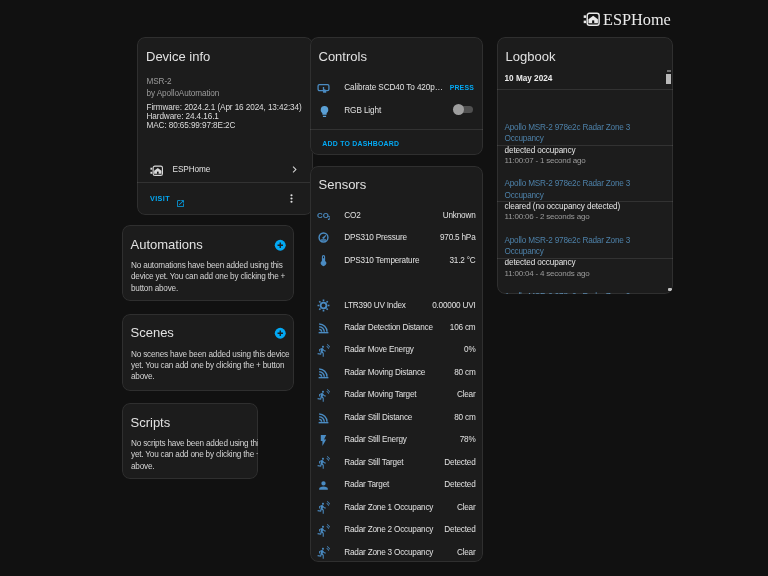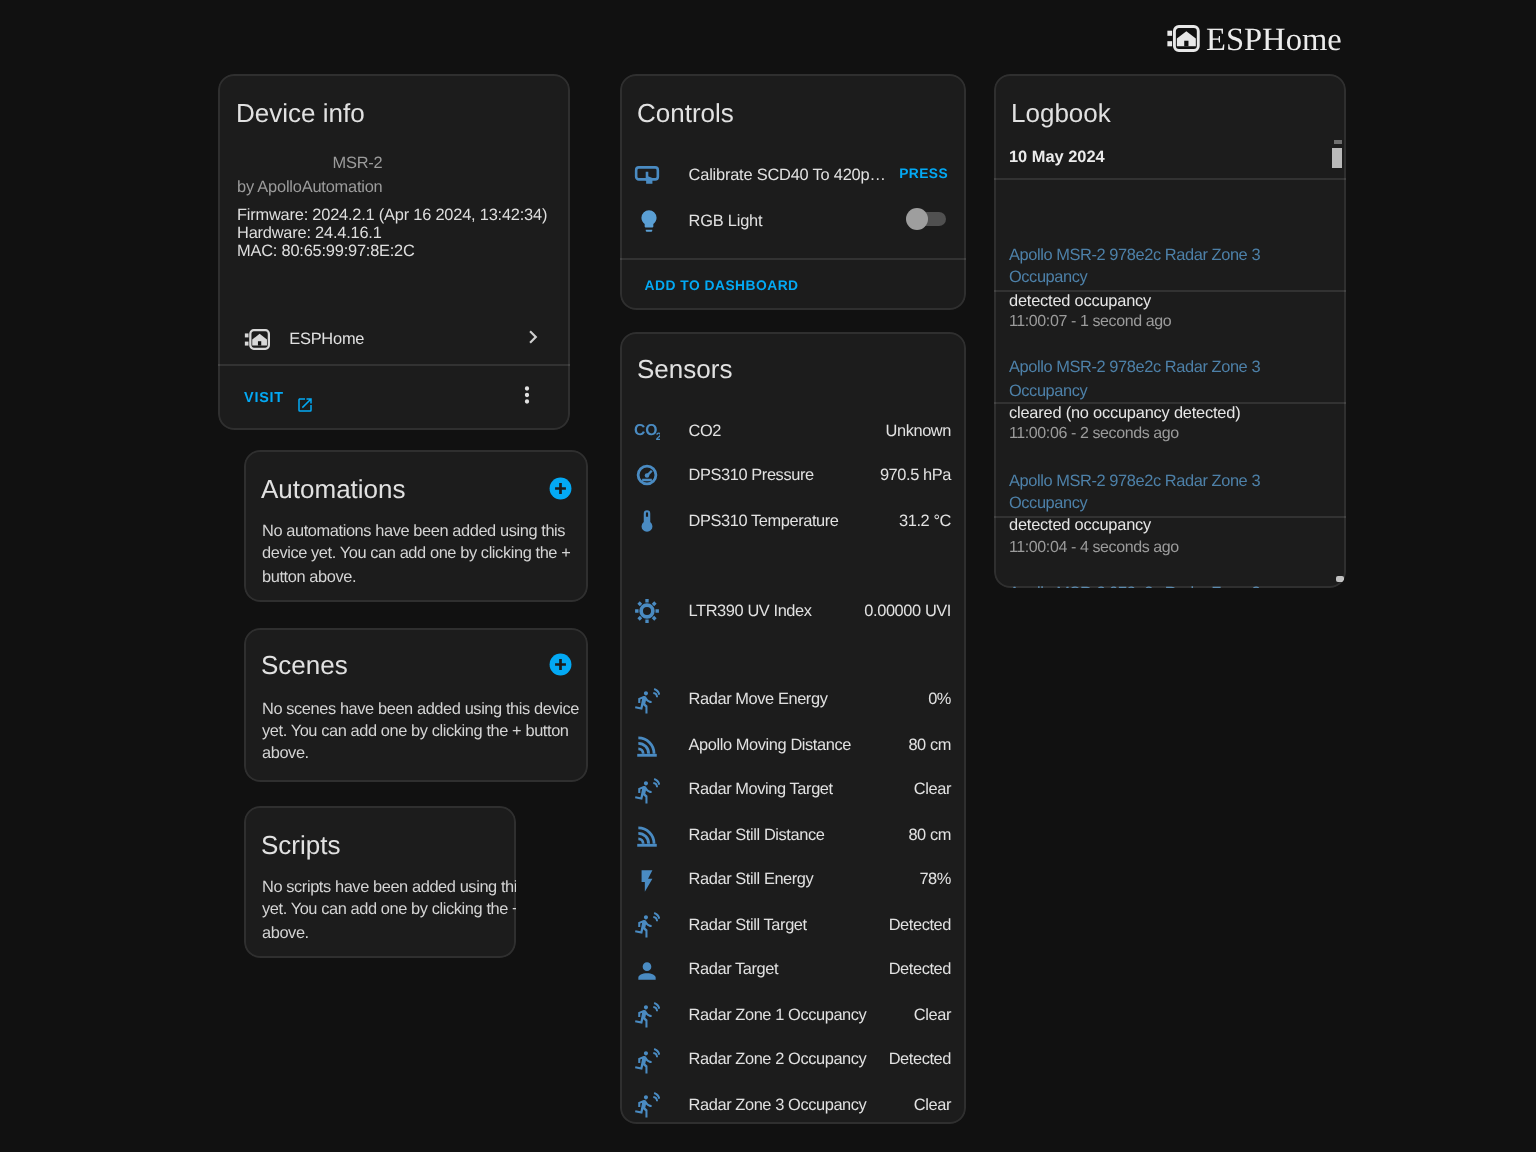--- a/index.html
+++ b/index.html
@@ -3,21 +3,21 @@
 <style>
 * { margin:0; padding:0; box-sizing:border-box; }
 html,body { width:768px; height:576px; background:#111111; overflow:hidden;
   font-family:"Liberation Sans", sans-serif; }
 .abs { position:absolute; }
 .card { position:absolute; background:#1c1c1c; border-radius:8px; overflow:hidden; }
 .card::after { content:""; position:absolute; left:0; top:0; right:0; bottom:0; border:1px solid rgba(255,255,255,0.085); border-radius:8px; }
 .ctitle { position:absolute; font-size:13px; color:#e1e1e1; }
 .body { font-size:8.2px; letter-spacing:-0.2px; line-height:11.3px; color:#d4d4d4; }
 .small { font-size:8.2px; letter-spacing:-0.1px; color:#e1e1e1; }
-.gray { color:#9b9b9b;text-align:right; }
+.gray { color:#9b9b9b; }
 .btn { font-size:7.2px; font-weight:bold; letter-spacing:0.4px; color:#03a9f4; }
 .srow { position:absolute; left:0; width:173px; height:22.5px; }
 .srow svg { position:absolute; left:7.4px; top:4.8px; }
 .sname { position:absolute; left:34.8px; top:6.6px; font-size:8.2px; letter-spacing:-0.2px; color:#e1e1e1; }
 .sval { position:absolute; right:7px; top:6.6px; font-size:8.2px; letter-spacing:-0.2px; color:#e1e1e1; }
 .llink { font-size:8.2px; letter-spacing:-0.2px; line-height:11.3px; color:#4d80a8;margin-top:24px; }
 .lmsg { font-size:8.2px; letter-spacing:-0.1px; line-height:11.6px; color:#e6e6e6; }
 .ltime { font-size:8px; letter-spacing:-0.2px; line-height:10.8px; color:#9b9b9b; }
 .ldiv { left:0; width:176.5px; height:1px; background:#323232; }
 .hr { position:absolute; left:0; width:100%; height:1px; background:#323232; }
@@ -26,21 +26,21 @@
 
 <div class="abs" style="left:583px;top:12px;"><svg width="17" height="14.5" viewBox="0 0 30 26">
       <rect x="7.3" y="2.3" width="21.4" height="21.4" rx="4" fill="none" stroke="#e8e8e8" stroke-width="2.6"></rect>
       <rect x="1" y="6" width="4.2" height="4.6" fill="#e8e8e8"></rect>
       <rect x="1" y="15.4" width="4.2" height="4.6" fill="#e8e8e8"></rect>
       <path fill="#e8e8e8" d="M18 6.5 L26.5 13 V20 H9.5 V13 Z"></path>
       <rect x="16.1" y="15" width="3.8" height="5" fill="#111"></rect>
     </svg></div>
 <div class="abs" style="left:603px;top:10px;font-family:'Liberation Serif',serif;font-size:16.3px;color:#ececec;">ESPHome</div>
 
-<div class="card" style="left:109px;top:37px;width:176px;height:177.5px">
+<div class="card" style="left:137px;top:37px;width:176px;height:177.5px">
   <div class="ctitle" style="left:9px;top:11.8px">Device info</div>
   <div class="abs gray" style="left:9.5px;top:38.5px;font-size:8.2px;letter-spacing:-0.1px;line-height:12.2px">MSR-2<br>by ApolloAutomation</div>
   <div class="abs" style="left:9.5px;top:65.5px;font-size:8.2px;letter-spacing:-0.1px;line-height:9px;color:#dedede">Firmware: 2024.2.1 (Apr 16 2024, 13:42:34)<br>Hardware: 24.4.16.1<br>MAC: 80:65:99:97:8E:2C</div>
   <div class="abs" style="left:13px;top:125.5px"><svg width="13" height="11.5" viewBox="0 0 30 26">
         <rect x="7.3" y="2.3" width="21.4" height="21.4" rx="4" fill="none" stroke="#d8d8d8" stroke-width="2.6"></rect>
         <rect x="1" y="6" width="4.2" height="4.6" fill="#d8d8d8"></rect>
         <rect x="1" y="15.4" width="4.2" height="4.6" fill="#d8d8d8"></rect>
         <path fill="#d8d8d8" d="M18 6.5 L26.5 13 V20 H9.5 V13 Z"></path>
         <rect x="16.1" y="15" width="3.8" height="5" fill="#111"></rect>
       </svg></div>
@@ -133,36 +133,44 @@
       <svg width="13" height="13" viewBox="0 0 24 24">
         <circle cx="12" cy="12" r="5.4" fill="none" stroke="#4a8bc2" stroke-width="3.4"></circle>
         <g stroke="#4a8bc2" stroke-width="3.1" fill="none">
           <path d="M12 1 V4.2 M12 19.8 V23 M1 12 H4.2 M19.8 12 H23"></path>
           <path d="M4.2 4.2 L6.5 6.5 M17.5 17.5 L19.8 19.8 M19.8 4.2 L17.5 6.5 M6.5 17.5 L4.2 19.8"></path>
         </g>
       </svg>
       <span class="sname">LTR390 UV Index</span>
       <span class="sval">0.00000 UVI</span>
     </div>
+<div class="srow" style="top:150.9px">
+      <svg width="13" height="13" viewBox="0 0 24 24">
+        <path d="M4 5.5 C12 5.5 18.5 12 18.5 20 M4 10.5 C9.3 10.5 13.5 14.7 13.5 20 M4 15.5 C6.5 15.5 8.5 17.5 8.5 20" fill="none" stroke="#4a8bc2" stroke-width="2.6"></path>
+        <rect x="3" y="20.2" width="18" height="2.6" fill="#4a8bc2"></rect>
+      </svg>
+      <span class="sname">Radar Detection Distance</span>
+      <span class="sval">106 cm</span>
+    </div>
 <div class="srow" style="top:173.4px">
       <svg width="13" height="13" viewBox="0 0 24 24">
         <g transform="translate(-1.8,1.6) scale(0.95)">
           <path fill="#4a8bc2" d="M13.5,5.5C14.6,5.5 15.5,4.6 15.5,3.5C15.5,2.4 14.6,1.5 13.5,1.5C12.4,1.5 11.5,2.4 11.5,3.5C11.5,4.6 12.4,5.5 13.5,5.5M9.89,19.38L10.89,15L13,17V23H15V15.5L12.89,13.5L13.5,10.5C14.79,12 16.79,13 19,13V11C17.09,11 15.5,10 14.69,8.58L13.69,7C13.29,6.38 12.69,6 12,6C11.69,6 11.5,6.08 11.19,6.08L6,8.28V13H8V9.58L9.79,8.88L8.19,17L3.29,16L2.89,18L9.89,19.38Z"></path>
         </g>
         <path d="M17.8 4.7 A4 4 0 0 1 21.3 8.6 M18.6 0.9 A7.6 7.6 0 0 1 23.4 6.2" fill="none" stroke="#4a8bc2" stroke-width="1.8"></path>
       </svg>
       <span class="sname">Radar Move Energy</span>
       <span class="sval">0%</span>
     </div>
 <div class="srow" style="top:195.9px">
       <svg width="13" height="13" viewBox="0 0 24 24">
         <path d="M4 5.5 C12 5.5 18.5 12 18.5 20 M4 10.5 C9.3 10.5 13.5 14.7 13.5 20 M4 15.5 C6.5 15.5 8.5 17.5 8.5 20" fill="none" stroke="#4a8bc2" stroke-width="2.6"></path>
         <rect x="3" y="20.2" width="18" height="2.6" fill="#4a8bc2"></rect>
       </svg>
-      <span class="sname">Apollo Moving Distance</span>
+      <span class="sname">Radar Moving Distance</span>
       <span class="sval">80 cm</span>
     </div>
 <div class="srow" style="top:218.4px">
       <svg width="13" height="13" viewBox="0 0 24 24">
         <g transform="translate(-1.8,1.6) scale(0.95)">
           <path fill="#4a8bc2" d="M13.5,5.5C14.6,5.5 15.5,4.6 15.5,3.5C15.5,2.4 14.6,1.5 13.5,1.5C12.4,1.5 11.5,2.4 11.5,3.5C11.5,4.6 12.4,5.5 13.5,5.5M9.89,19.38L10.89,15L13,17V23H15V15.5L12.89,13.5L13.5,10.5C14.79,12 16.79,13 19,13V11C17.09,11 15.5,10 14.69,8.58L13.69,7C13.29,6.38 12.69,6 12,6C11.69,6 11.5,6.08 11.19,6.08L6,8.28V13H8V9.58L9.79,8.88L8.19,17L3.29,16L2.89,18L9.89,19.38Z"></path>
         </g>
         <path d="M17.8 4.7 A4 4 0 0 1 21.3 8.6 M18.6 0.9 A7.6 7.6 0 0 1 23.4 6.2" fill="none" stroke="#4a8bc2" stroke-width="1.8"></path>
       </svg>
       <span class="sname">Radar Moving Target</span>

